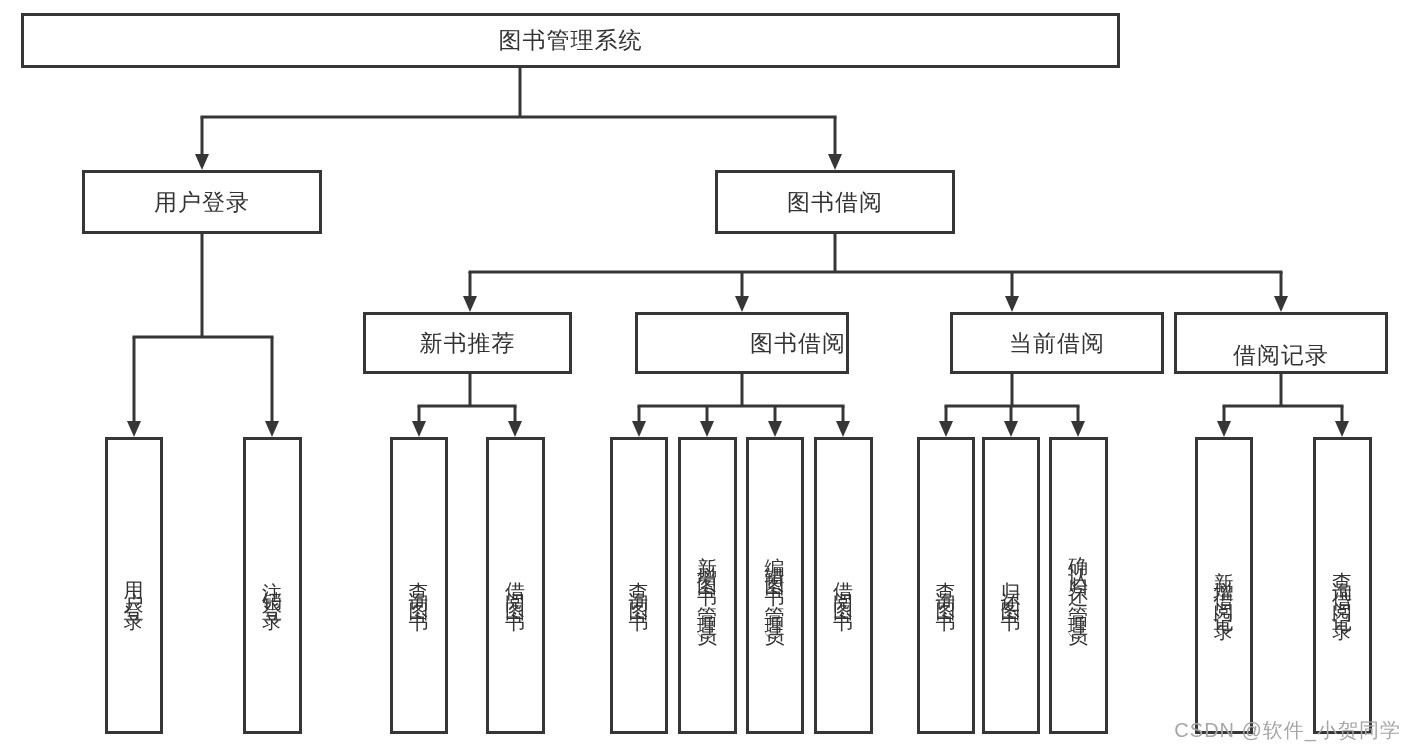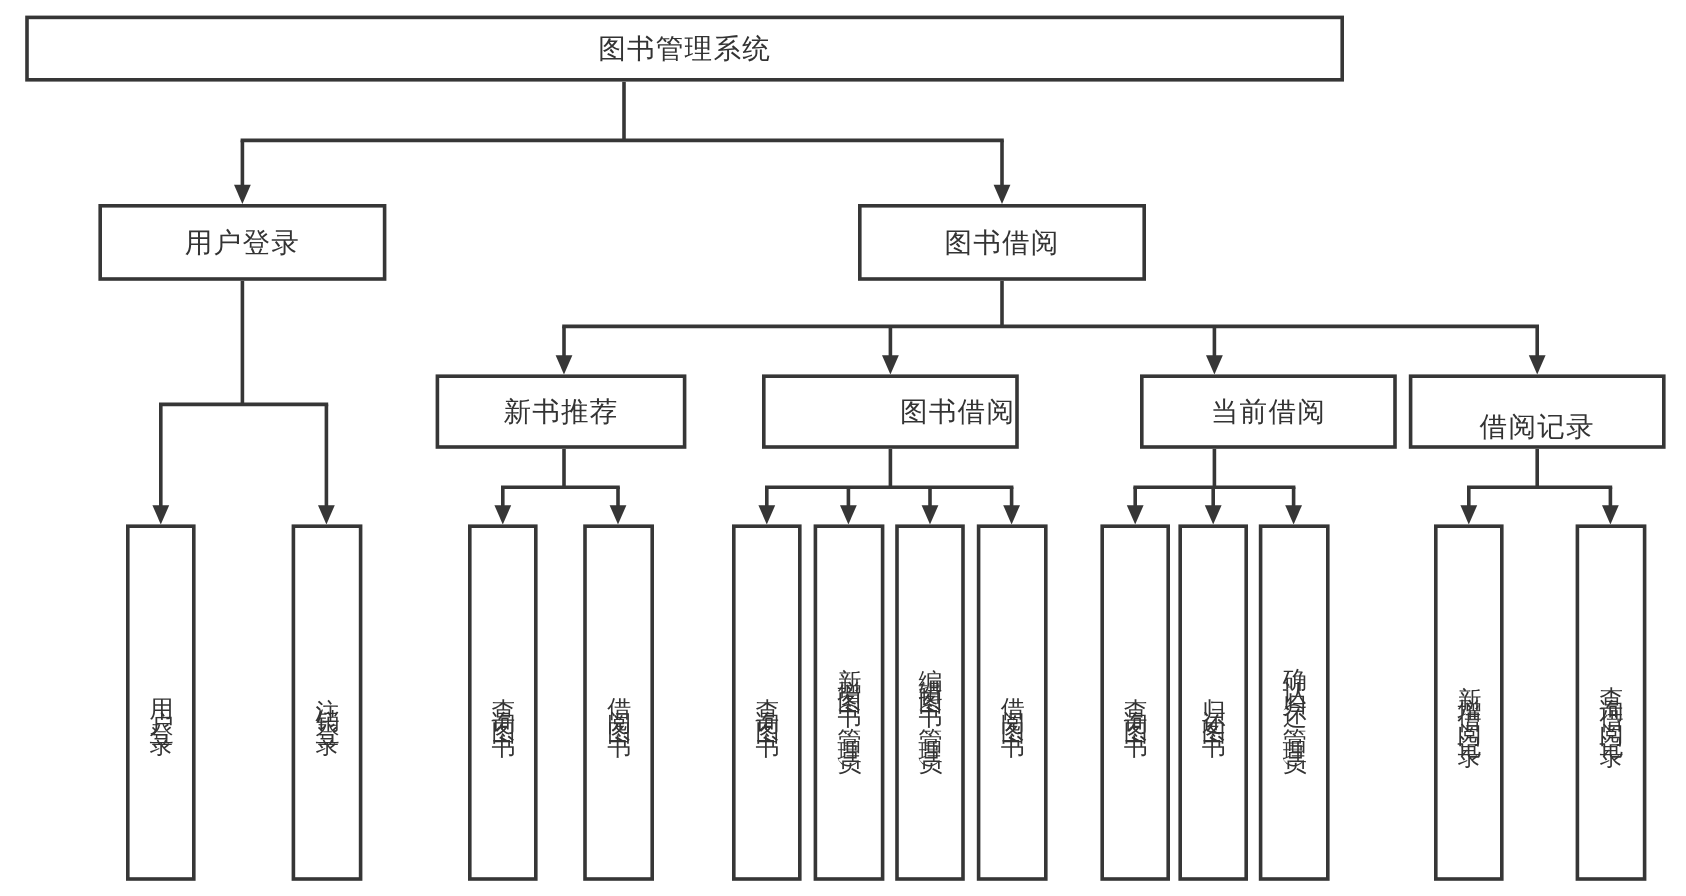--- a/index.html
+++ b/index.html
@@ -172,13 +172,14 @@
       <div class="node v" style="left: 1049px; top: 437px; width: 59px; height: 297px;">
         <span class="lbl">确认归还（管理员）</span>
       </div>
       <div class="node v" style="left: 1195px; top: 437px; width: 58px; height: 297px;">
         <span class="lbl">新增借阅记录</span>
       </div>
       <div class="node v" style="left: 1313px; top: 437px; width: 59px; height: 297px;">
         <span class="lbl">查询借阅记录</span>
       </div>
     </div>
+  <div id="watermark">CSDN @软件_小贺同学</div>
 </div>
 
 </body></html>

